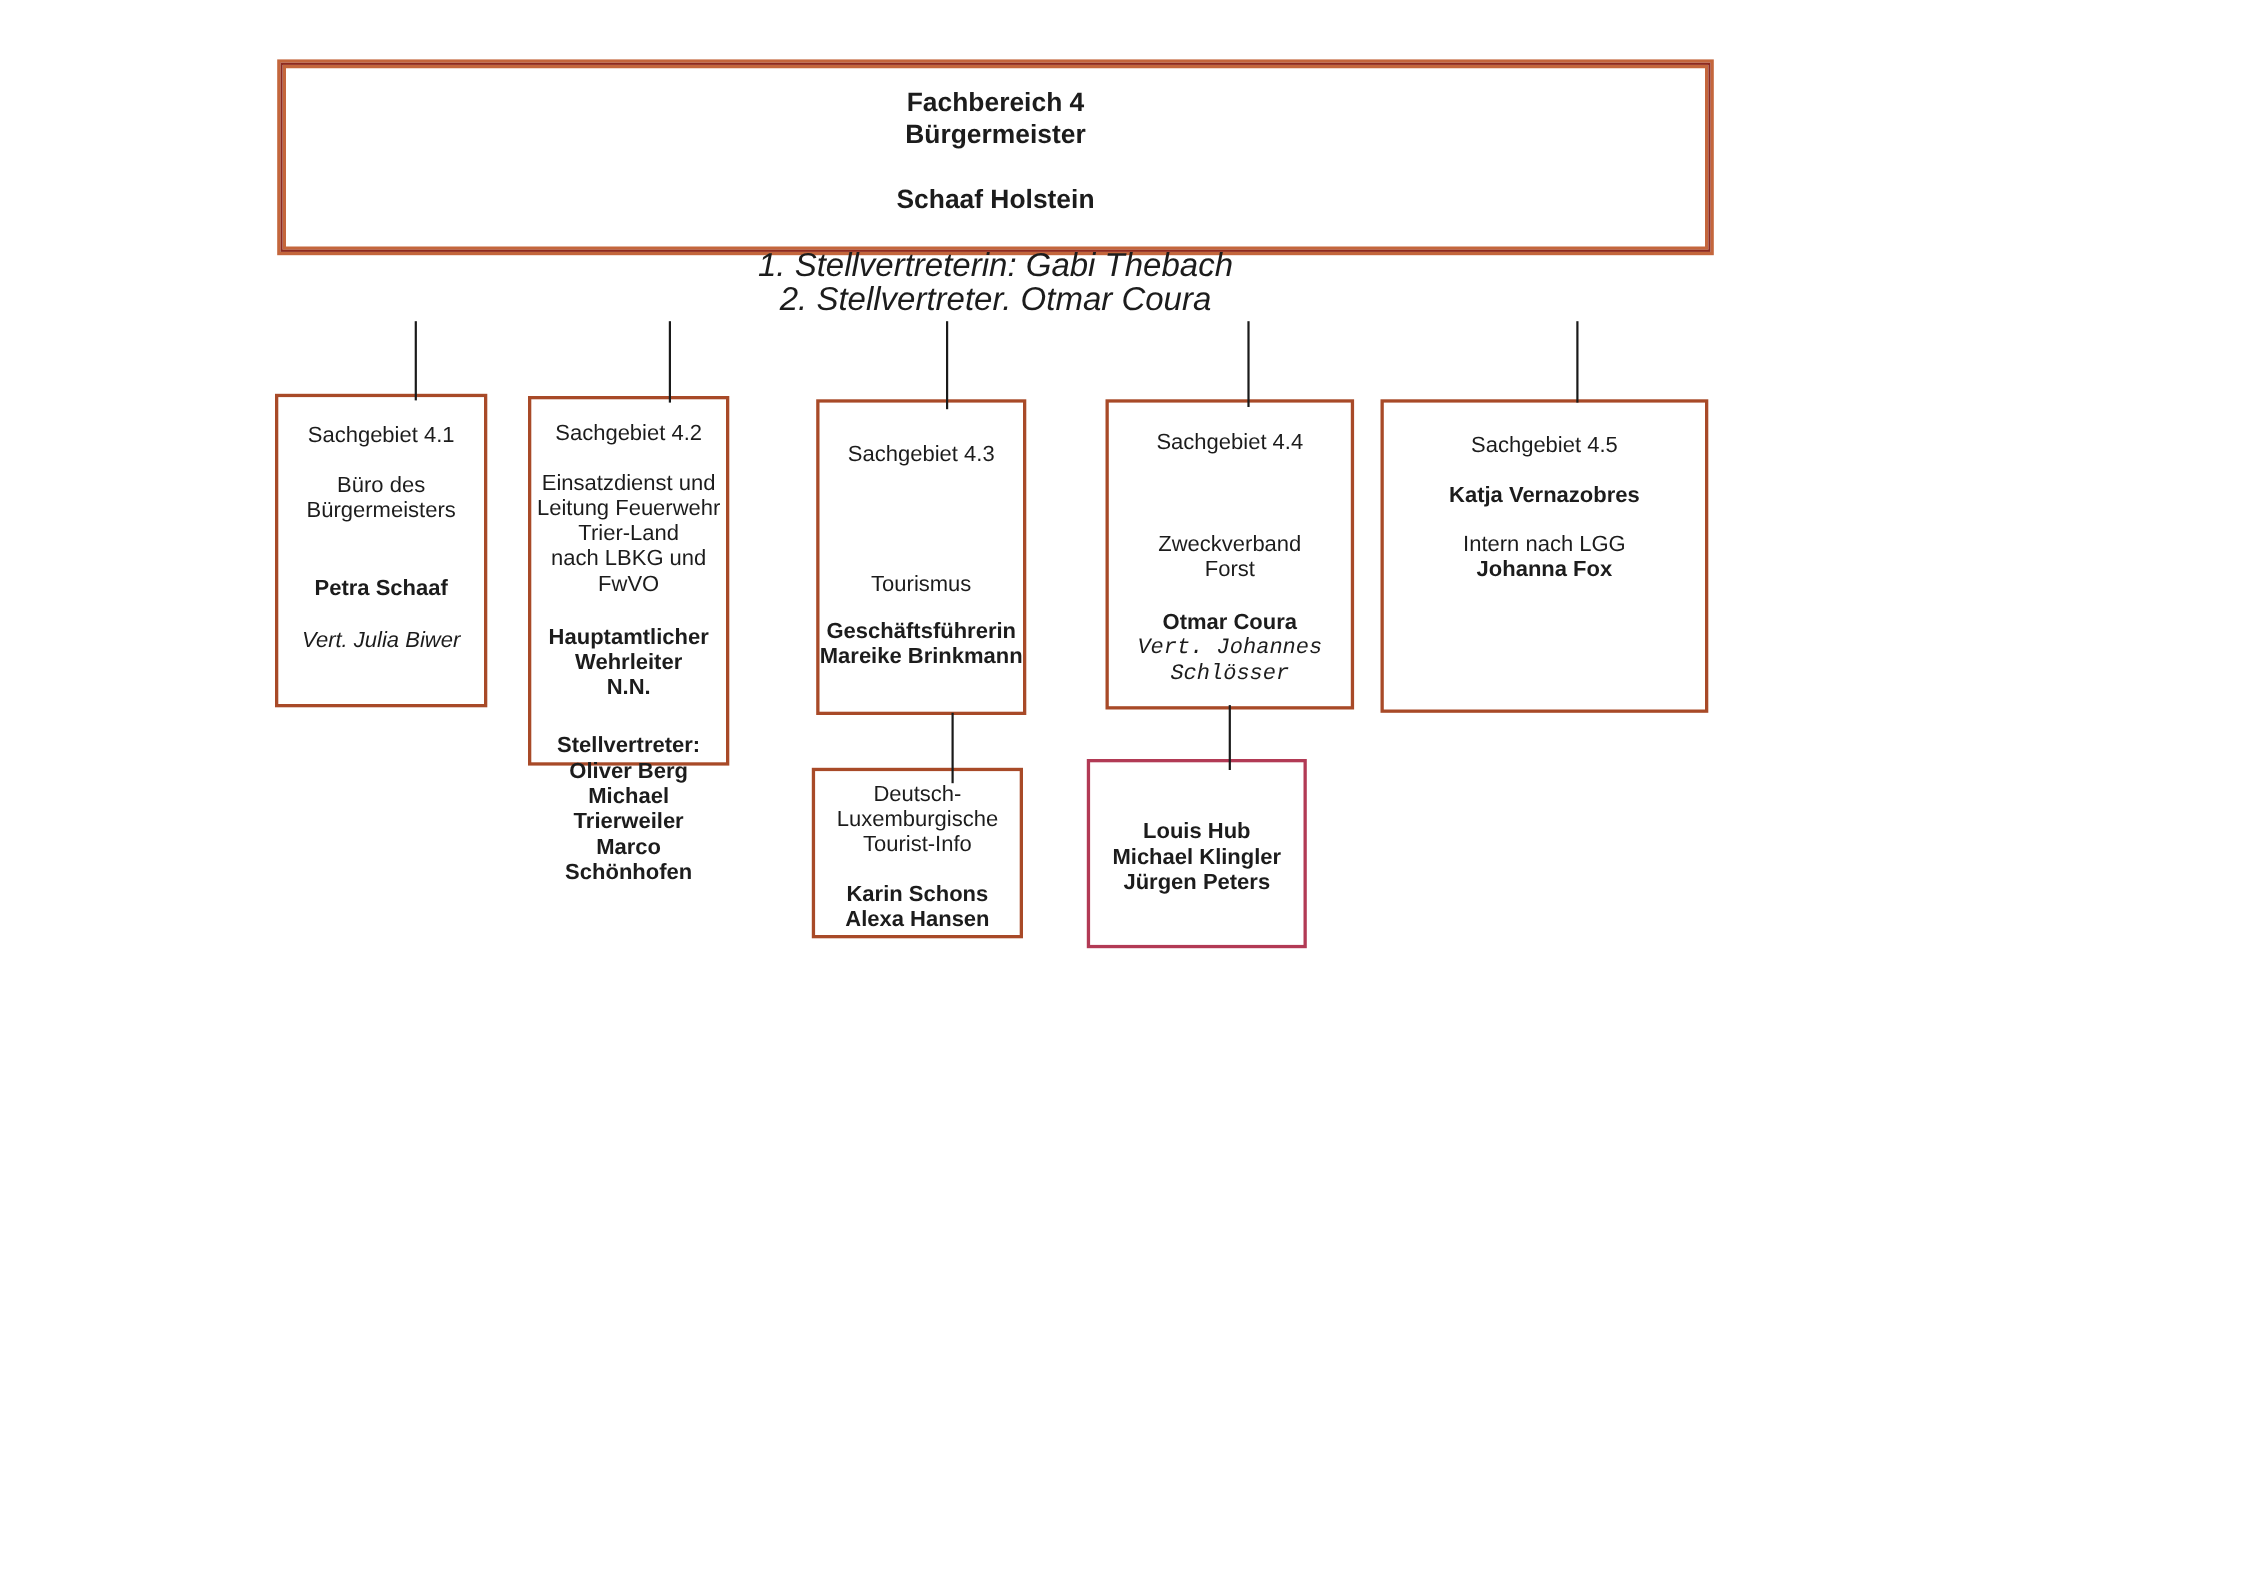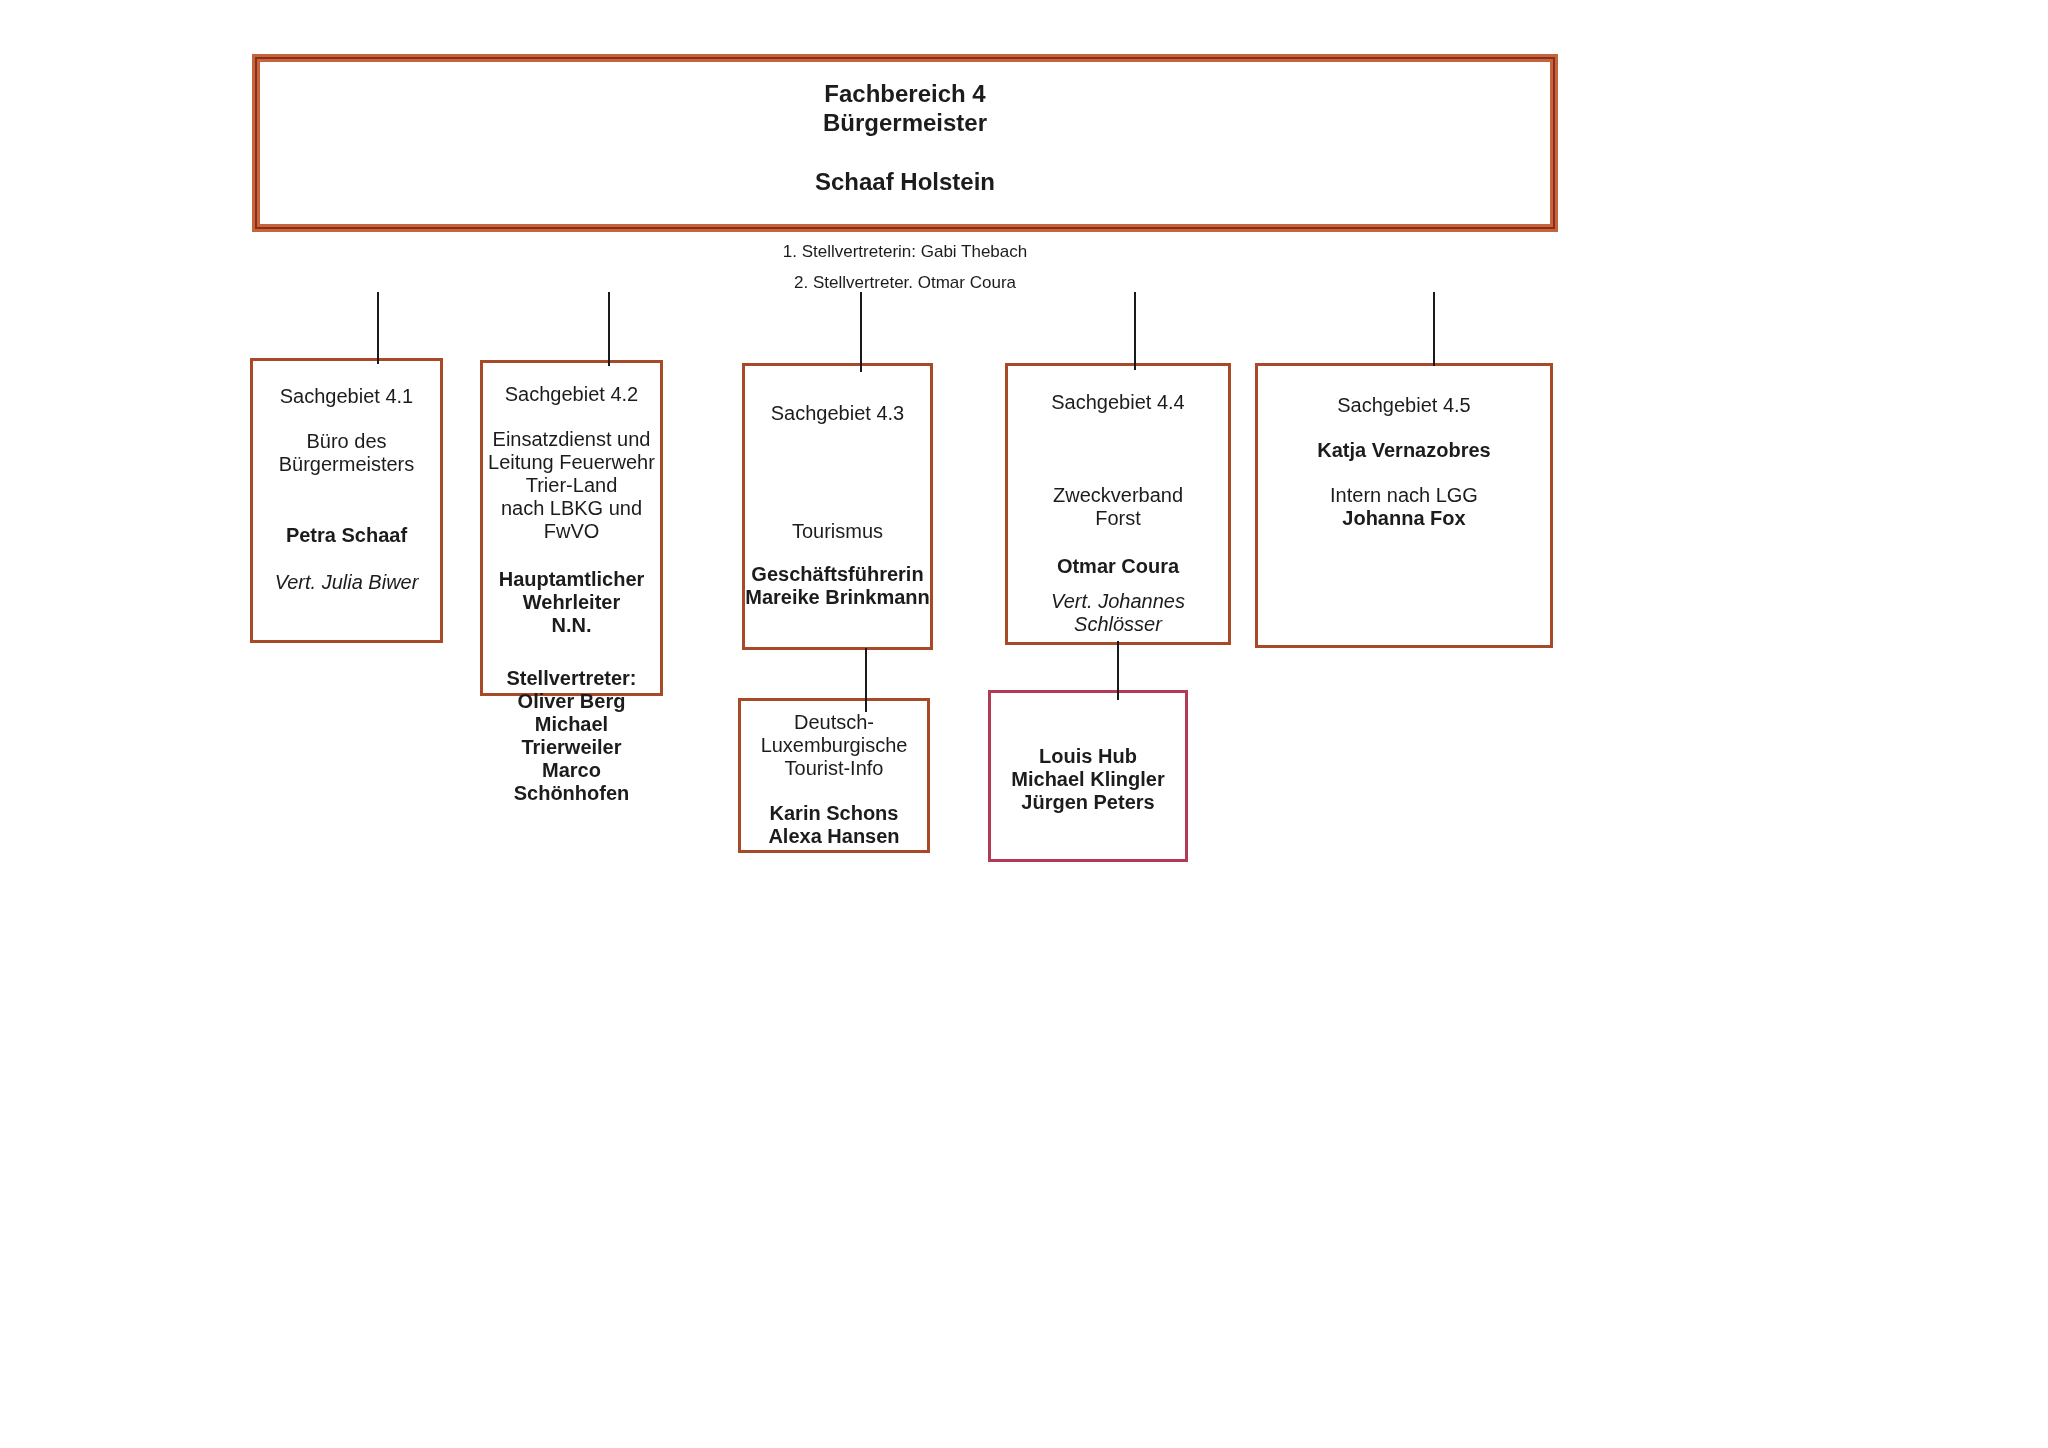--- a/index.html
+++ b/index.html
@@ -36,23 +36,24 @@
     font-weight: bold;
     white-space: pre-line;
   }
   .root-name {
     margin-top: 30px;
     font-size: 24px;
     line-height: 29px;
     font-weight: bold;
   }
   .root-deputies {
-    margin-top: 40px;
-    font-size: 17px;
+    margin-top: 30px;
+    font-size: 30px;
     line-height: 31px;
+    font-style: italic;
     white-space: pre-line;
   }
 
   
   .box {
     position: absolute;
     box-sizing: border-box;
     background: #ffffff;
     border: 3px solid #a84a28;
     text-align: center;
@@ -83,21 +84,21 @@
   #box42 .l3 { margin-top: 25px; }
   #box42 .l4 { margin-top: 30px; }
 
   #box43 .l1 { margin-top: 36px; }
   #box43 .l2 { margin-top: 95px; }
   #box43 .l3 { margin-top: 20px; }
 
   #box44 .l1 { margin-top: 25px; }
   #box44 .l2 { margin-top: 70px; }
   #box44 .l3 { margin-top: 25px; }
-  #box44 .l4 { margin-top: 12px;  }
+  #box44 .l4 { margin-top: 0px; font-family: Liberation Mono, monospace;  }
 
   #box45 .l1 { margin-top: 28px; }
   #box45 .l2 { margin-top: 50px; }
   #box45 .l3 { margin-top: 22px; }
   #box45 .l4 { margin-top: 22px; }
   #box45 .l5 { margin-top: 0px;  }
 
   #boxTI .l1 { margin-top: 10px; }
   #boxTI .l2 { margin-top: 22px; }
 

